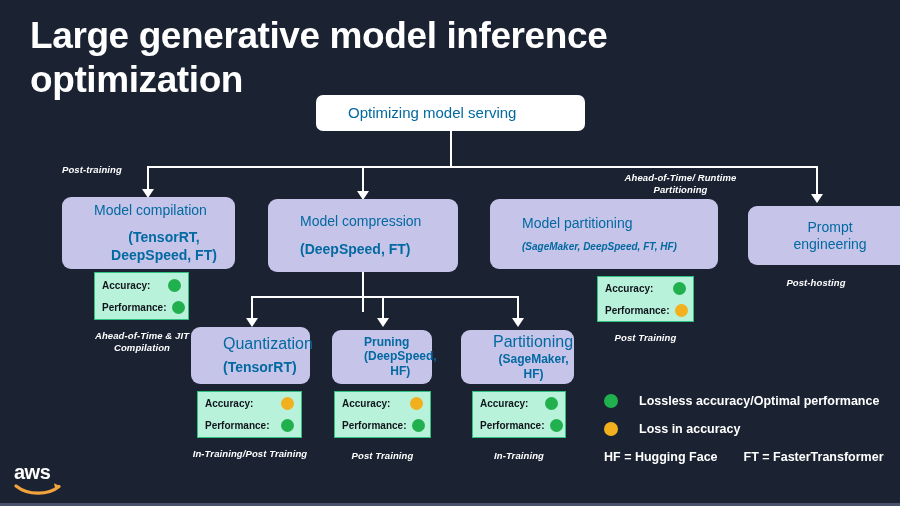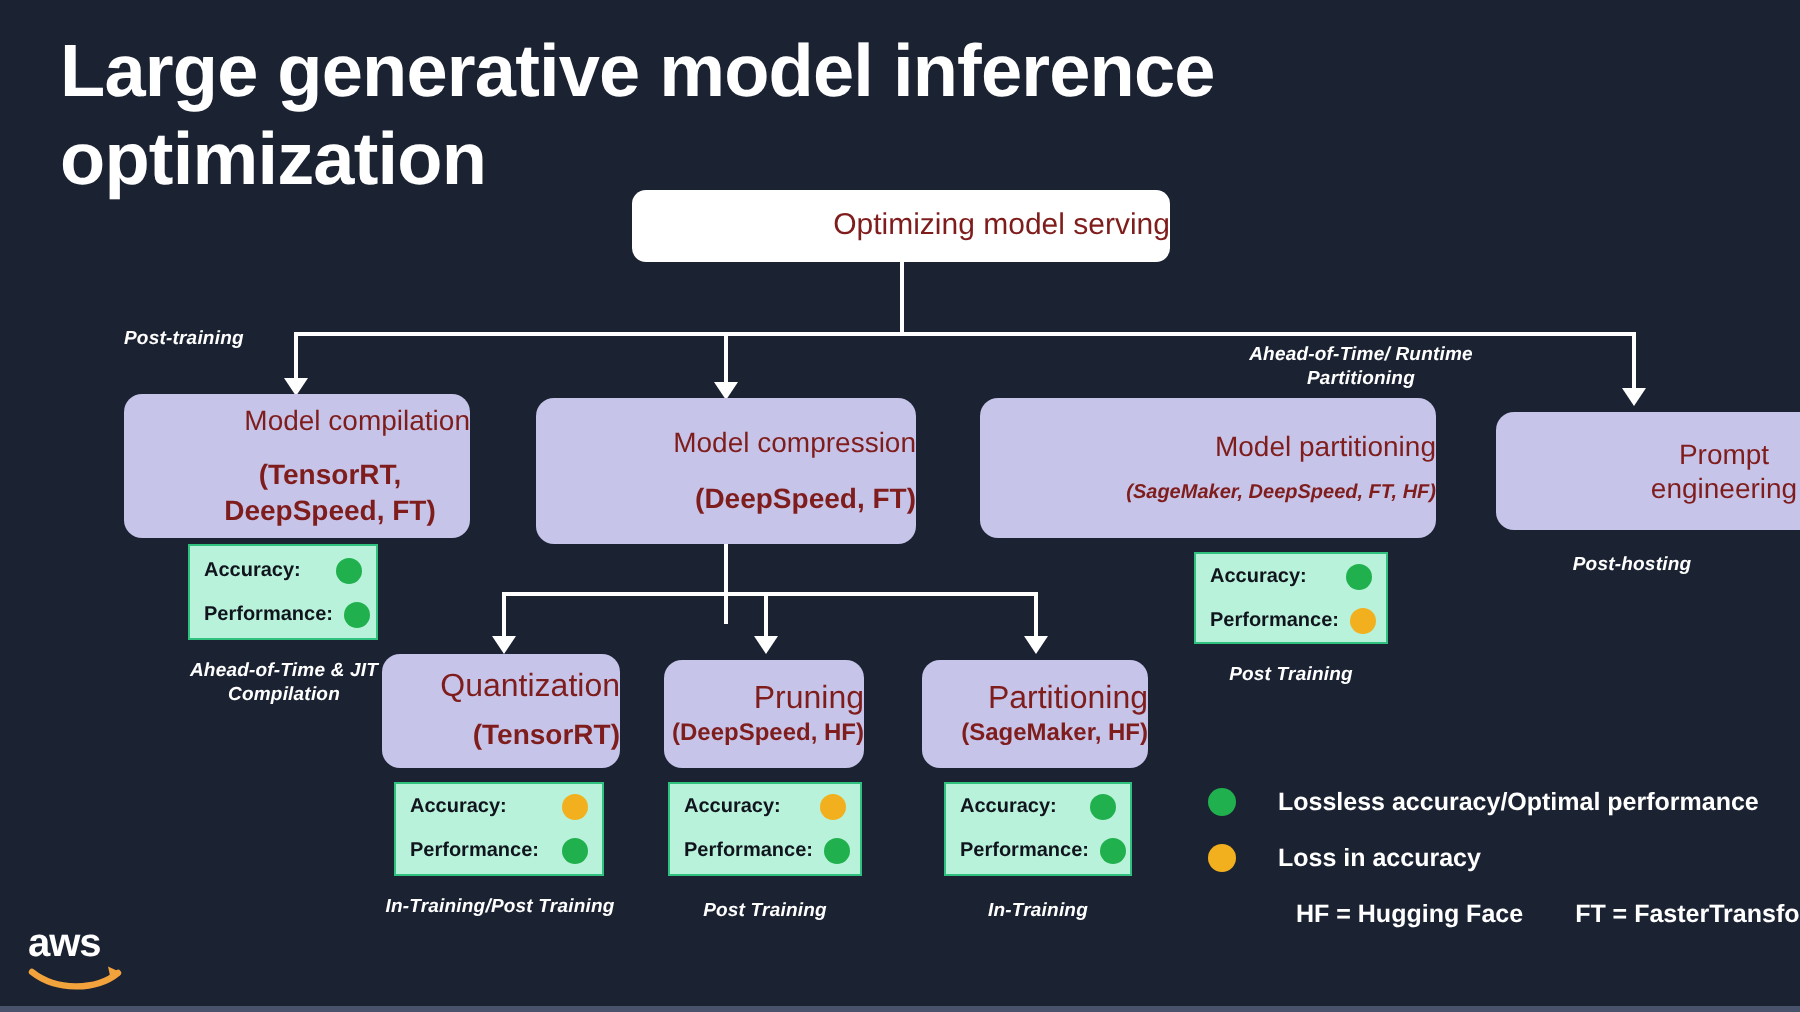--- a/index.html
+++ b/index.html
@@ -30,24 +30,25 @@
     line-height: 1.18;
     letter-spacing: -0.4px;
   }
 
   
   .node {
     position: absolute;
     border-radius: 9px;
     display: flex;
     flex-direction: column;
-    align-items: flex-end;
+    align-items: flex-start;
     justify-content: center;
     text-align: center;
-    color: #7f1d1d;
+    color: #0369a1;
+    padding-left: 32px;
   }
   .node.root {
     background: #ffffff;
     border-radius: 7px;
   }
   .node.lav {
     background: #c6c4e9;
   }
   .node .n-title {
     font-size: 14px;
@@ -145,21 +146,20 @@
   .legend-row .lg-text {
     color: #ffffff;
     font-size: 12.5px;
     font-weight: bold;
     white-space: nowrap;
   }
   .abbr-row {
     display: flex;
     gap: 26px;
     margin-top: 10px;
-    margin-left: 44px;
   }
   .abbr-row span {
     color: #ffffff;
     font-size: 12.5px;
     font-weight: bold;
     white-space: nowrap;
   }
 
   
   .aws-logo { position: absolute; left: 14px; top: 462px; width: 56px; height: 32px; }
@@ -264,21 +264,21 @@
       <span class="dot yellow"></span>
     </div>
     <div class="metric-row">
       <span class="m-label">Performance:</span>
       <span class="dot green"></span>
     </div>
   </div>
   <div class="cap" style="left:175px; top:448px; width:150px;">In-Training/Post Training</div>
 
   <div class="node lav" style="left:332px; top:330px; width:100px; height:54px;">
-    <div class="n-title" style="font-size:16px;">Pruning</div>
+    <div class="n-title" style="font-size:12px;font-weight:bold;">Pruning</div>
     <div class="n-sub sm">(DeepSpeed, HF)</div>
   </div>
   <div class="metric" style="left:334px; top:391px; width:97px; height:47px;">
     <div class="metric-row">
       <span class="m-label">Accuracy:</span>
       <span class="dot yellow"></span>
     </div>
     <div class="metric-row">
       <span class="m-label">Performance:</span>
       <span class="dot green"></span>

